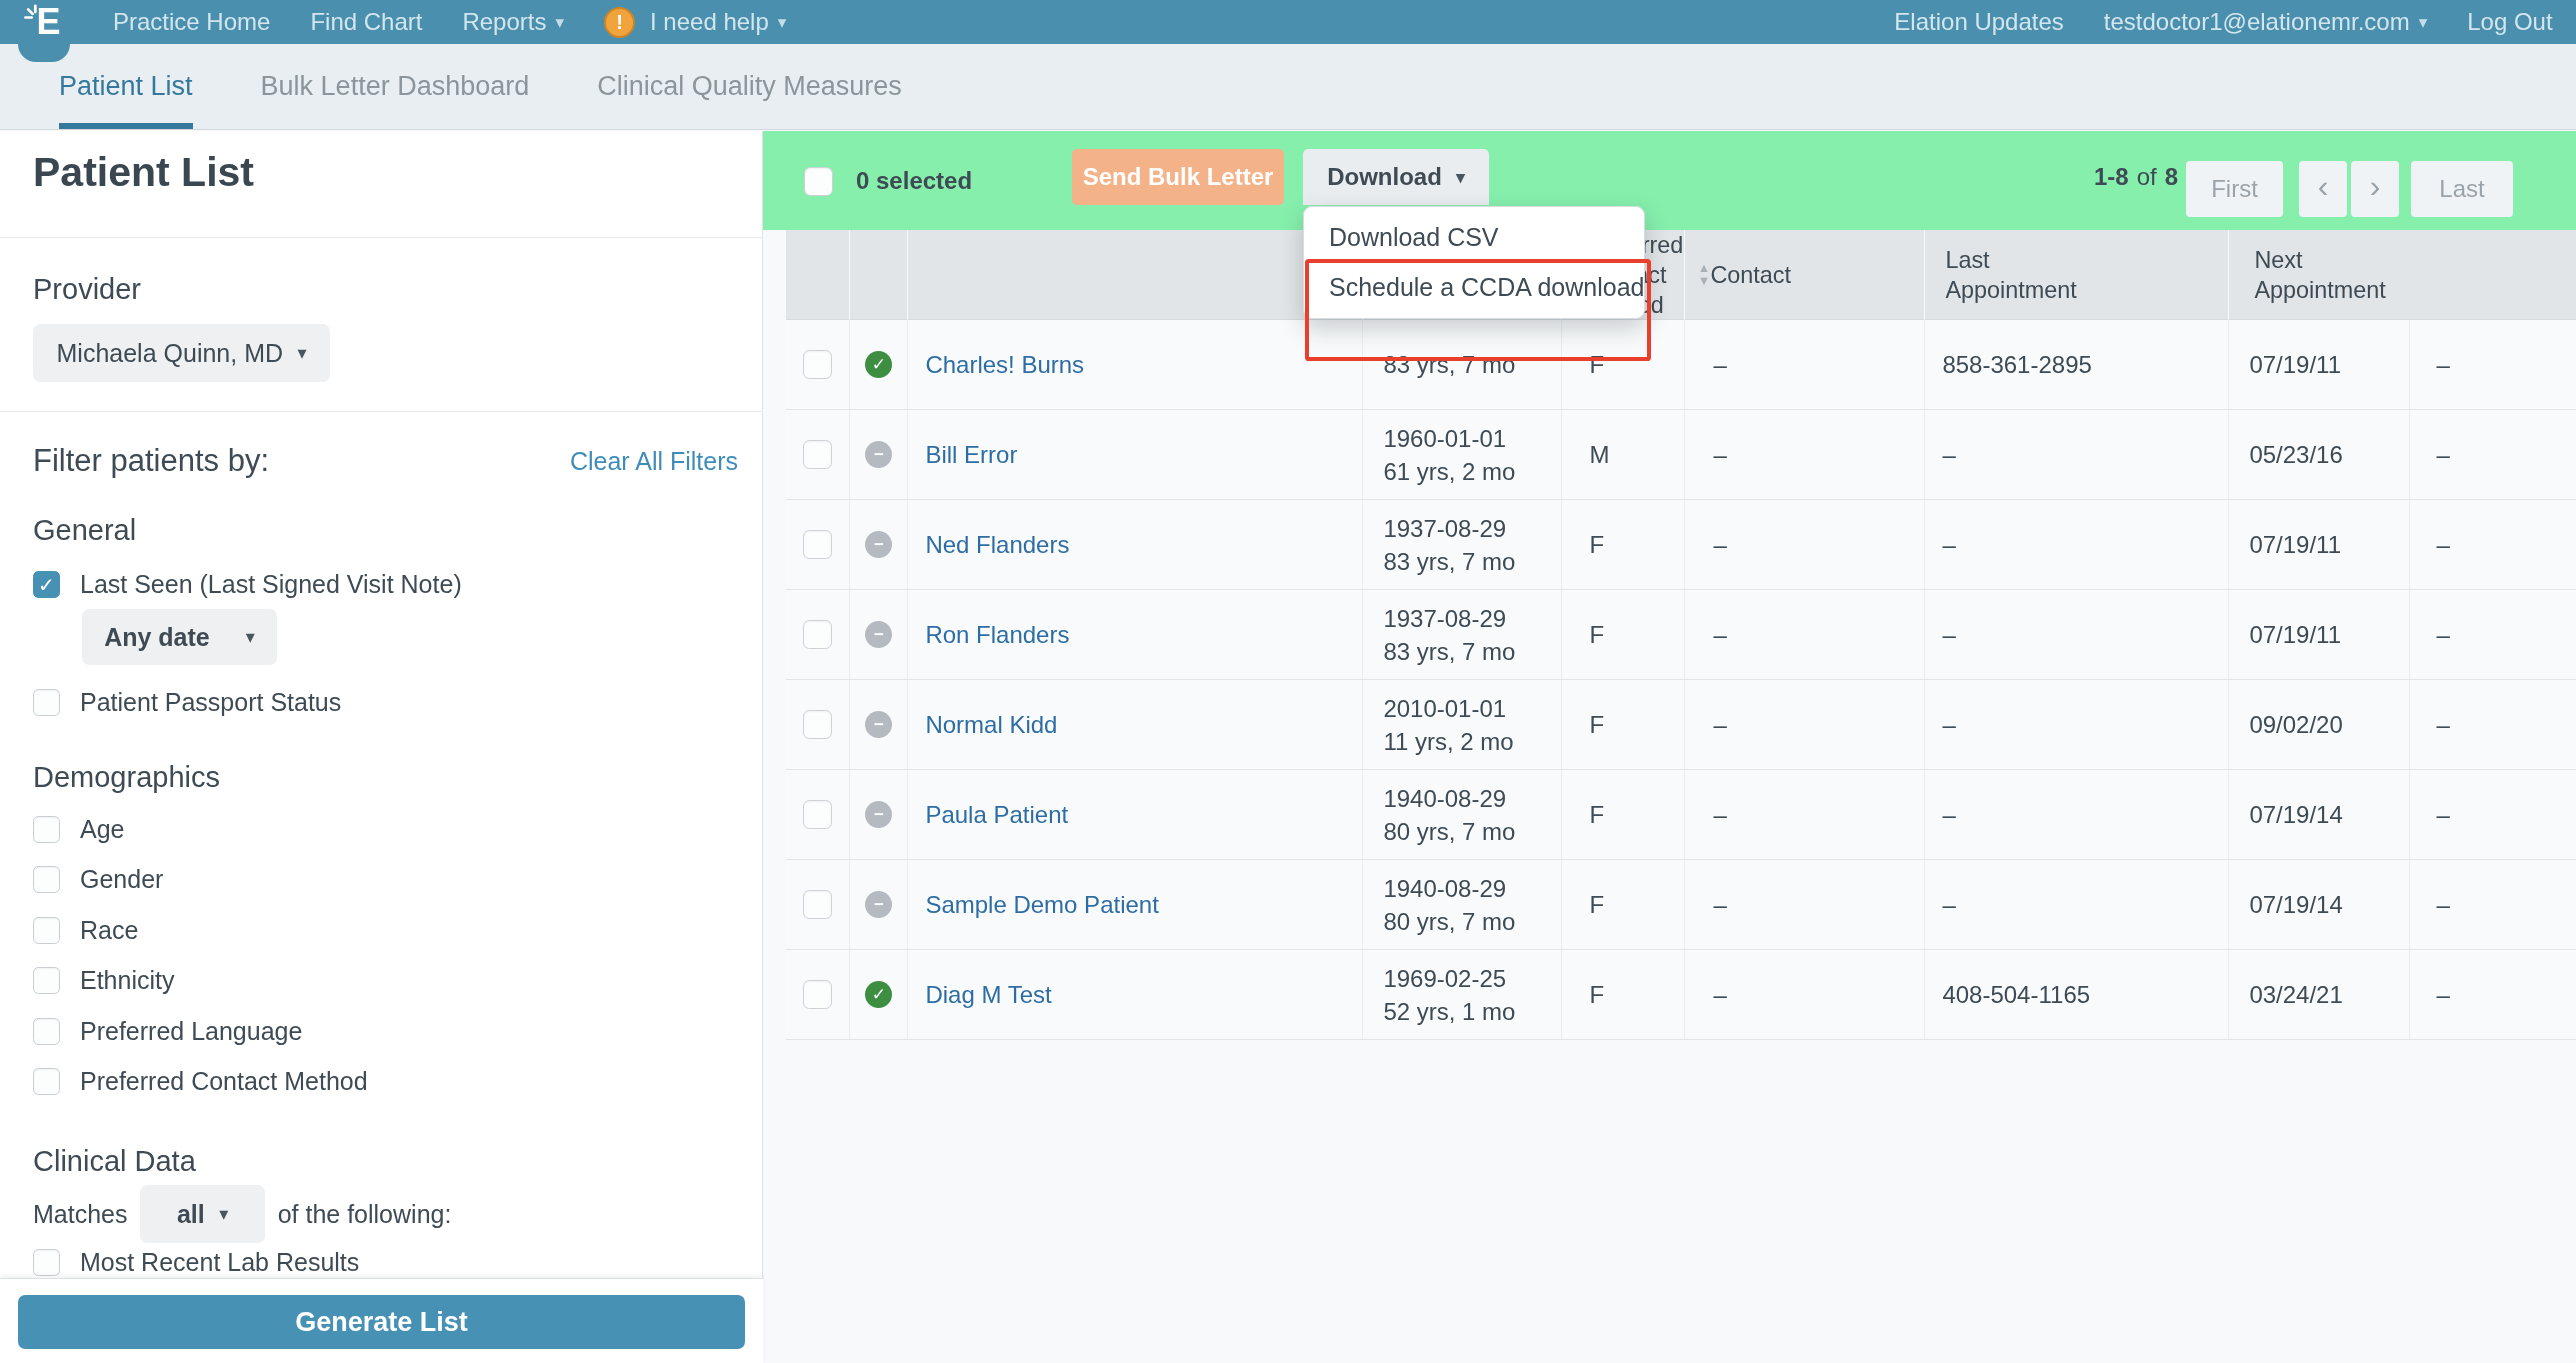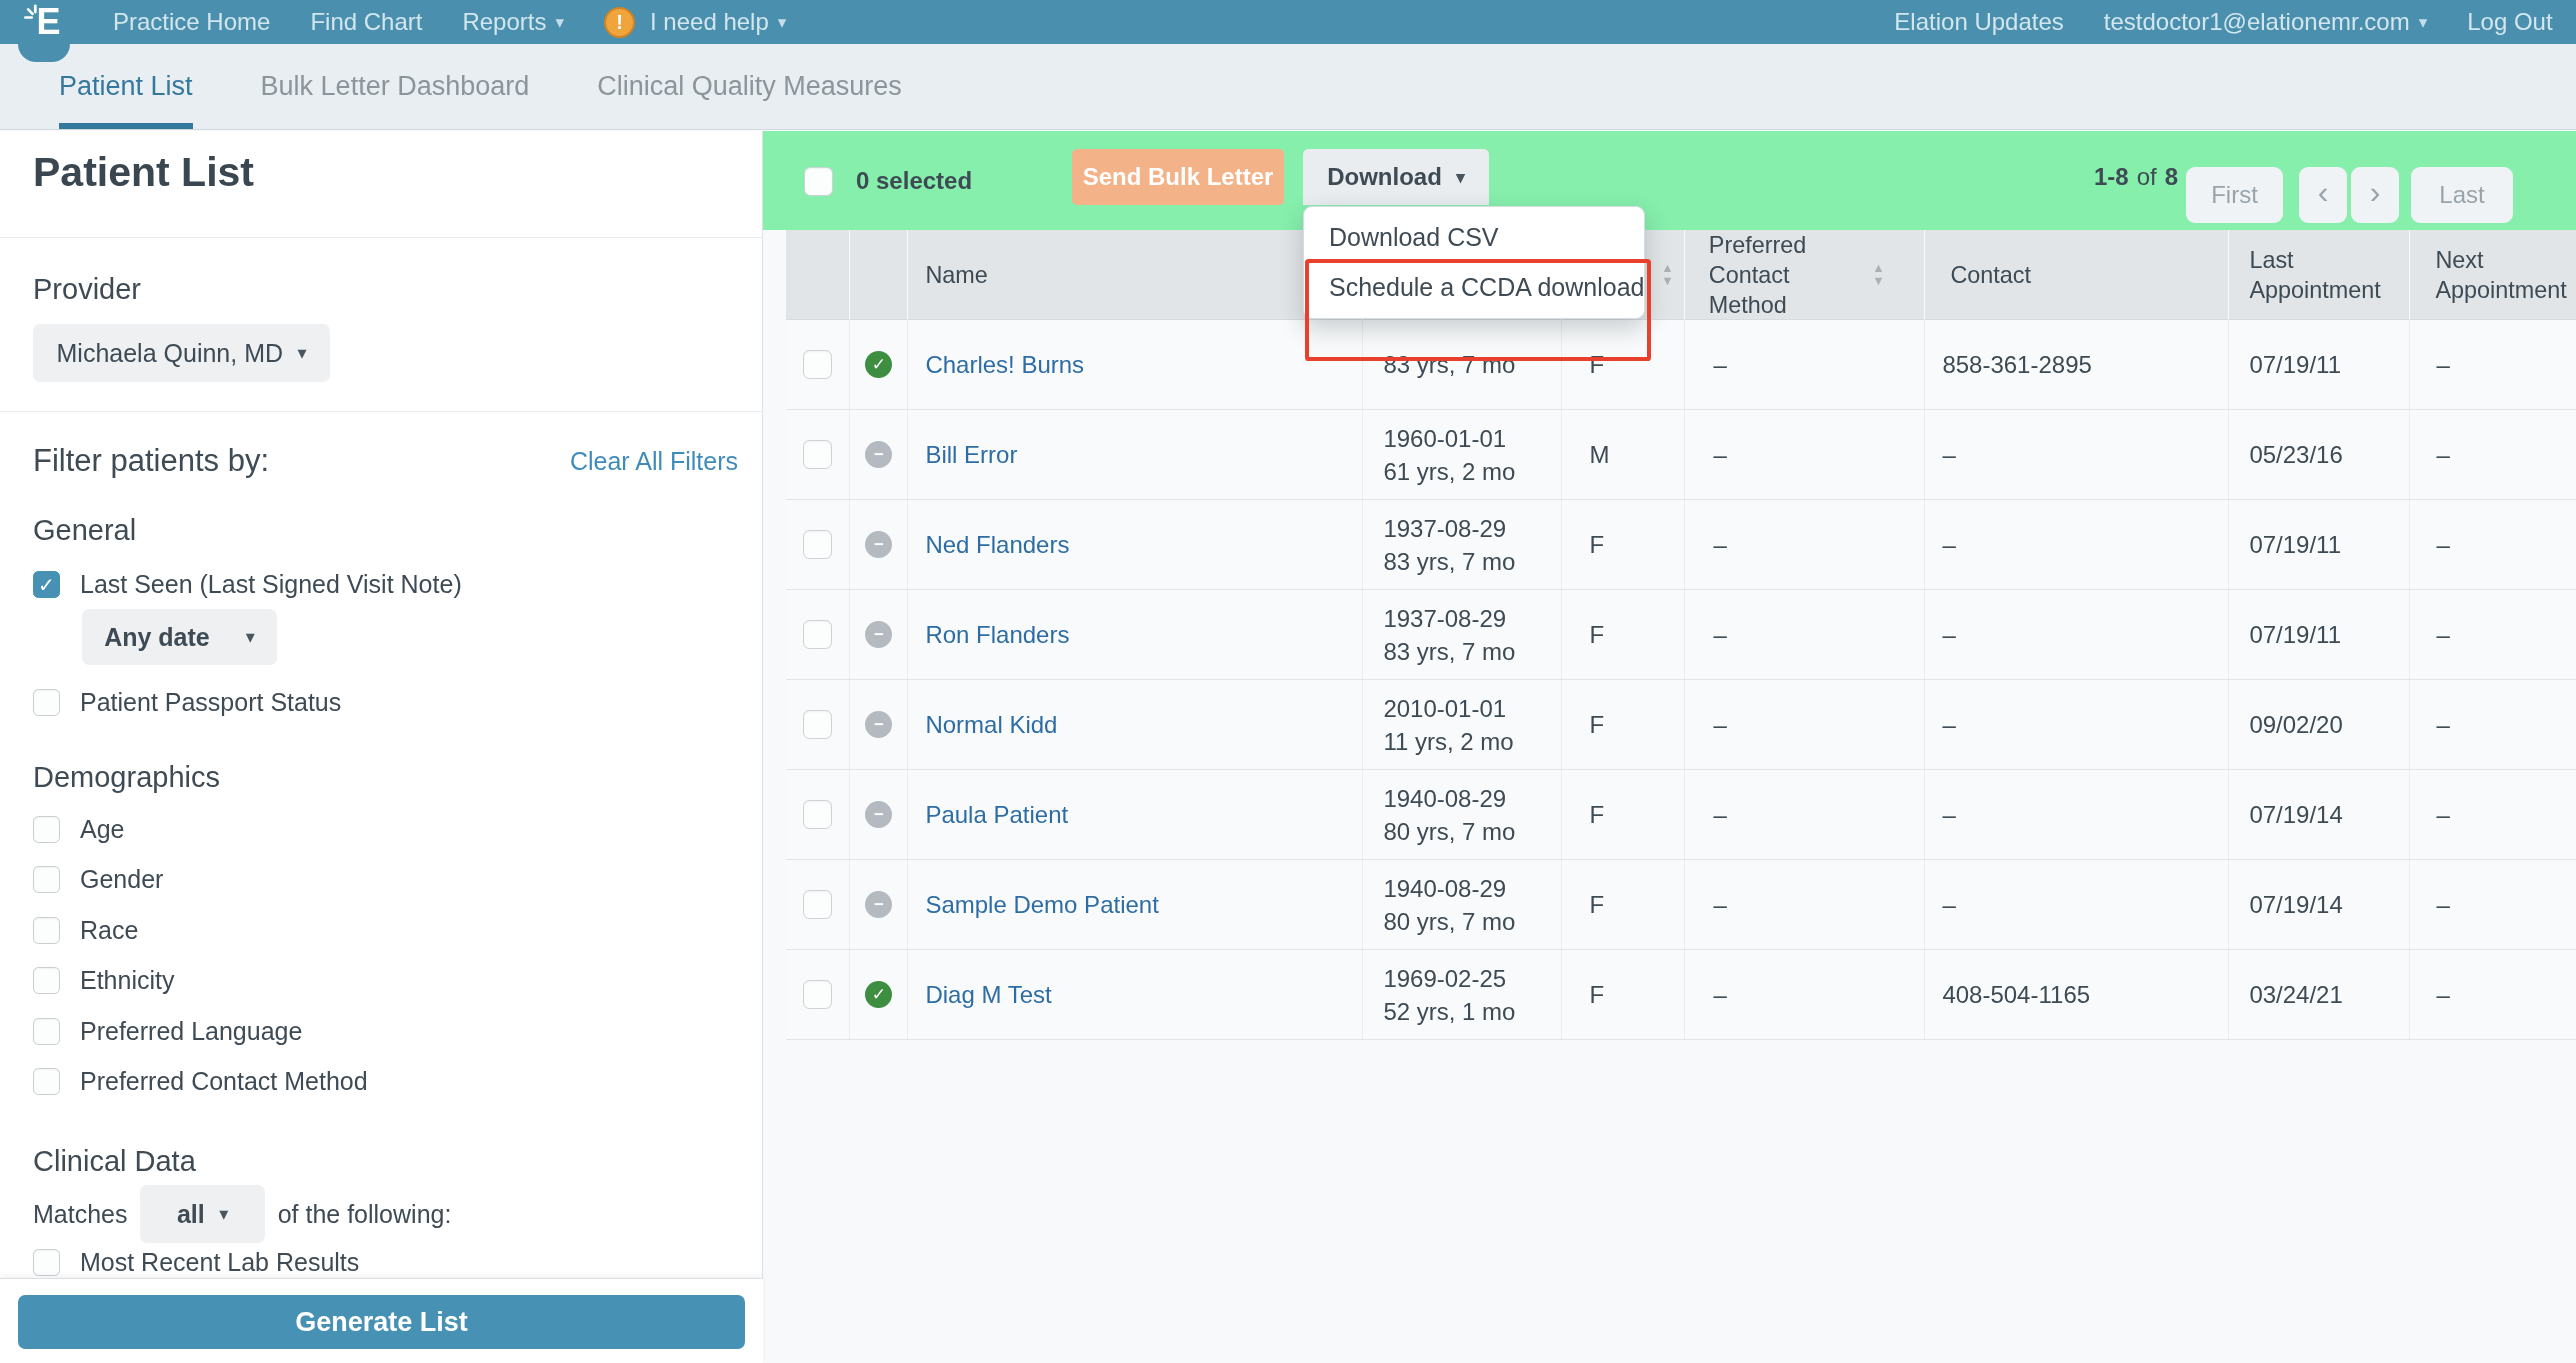--- a/index.html
+++ b/index.html
@@ -74,21 +74,21 @@
     border:none; border-radius:5px; color:#fff; font-size:24px; font-weight:700;
     font-family:"Liberation Sans",sans-serif; cursor:pointer; }
   .download-btn { position:absolute; left:540px; top:18px; width:186px; height:56px; background:#e9edef;
     border:none; border-radius:5.4px 5.4px 0 0; color:#3e4a54; font-size:24px; font-weight:700;
     font-family:"Liberation Sans",sans-serif; cursor:pointer; display:flex; align-items:center;
     justify-content:center; gap:14.4px; }
   .download-btn .pill-caret { font-size:17px; }
   .pag-label { position:absolute; left:1331px; top:0; height:92px; display:flex; align-items:center;
     font-size:24px; gap:8px; }
   .pag-label b { font-weight:700; }
-  .pag-btn { position:absolute; top:36px; height:56px; background:#f0f3f5; border:none; border-radius:9px;
+  .pag-btn { position:absolute; top:30px; height:56px; background:#f0f3f5; border:none; border-radius:4px;
     color:#9aa3aa; font-size:24px; font-family:"Liberation Sans",sans-serif; display:flex;
     align-items:center; justify-content:center; cursor:default; }
   .pag-chev { font-size:32px; padding-bottom:4.5px; }
 
   
   .ptable { position:absolute; left:23.4px; top:99px; width:1790px; }
   .grid-row { display:grid; grid-template-columns:63px 58px 455px 199px 123px 240px 304px 181px 168px; }
   .thead { background:#e1e5e7; height:90px; border-bottom:0.9px solid #d6dbde; }
   .th { display:flex; align-items:center; font-size:23.4px; color:#3e4a54; border-left:0.9px solid rgba(255,255,255,0.75); }
   .th:first-child { border-left:none; }
@@ -268,23 +268,20 @@
     <button class="pag-btn" style="left:1423px; width:97px;">First</button>
     <button class="pag-btn pag-chev" style="left:1536px; width:48px;">‹</button>
     <button class="pag-btn pag-chev" style="left:1588px; width:48px;">›</button>
     <button class="pag-btn" style="left:1648px; width:102px;">Last</button>
   </div>
 
   <div class="ptable">
     <div class="grid-row thead">
       <div class="th"></div>
       <div class="th"></div>
-      <div class="th th-name">
-        <span class="lbl">Name</span>
-      </div>
       <div class="th">
         <span class="lbl"></span>
       </div>
       <div class="th th-sex">
         <span class="sort">
           <span>▲</span>
           <span>▼</span>
         </span>
       </div>
       <div class="th th-pref">

